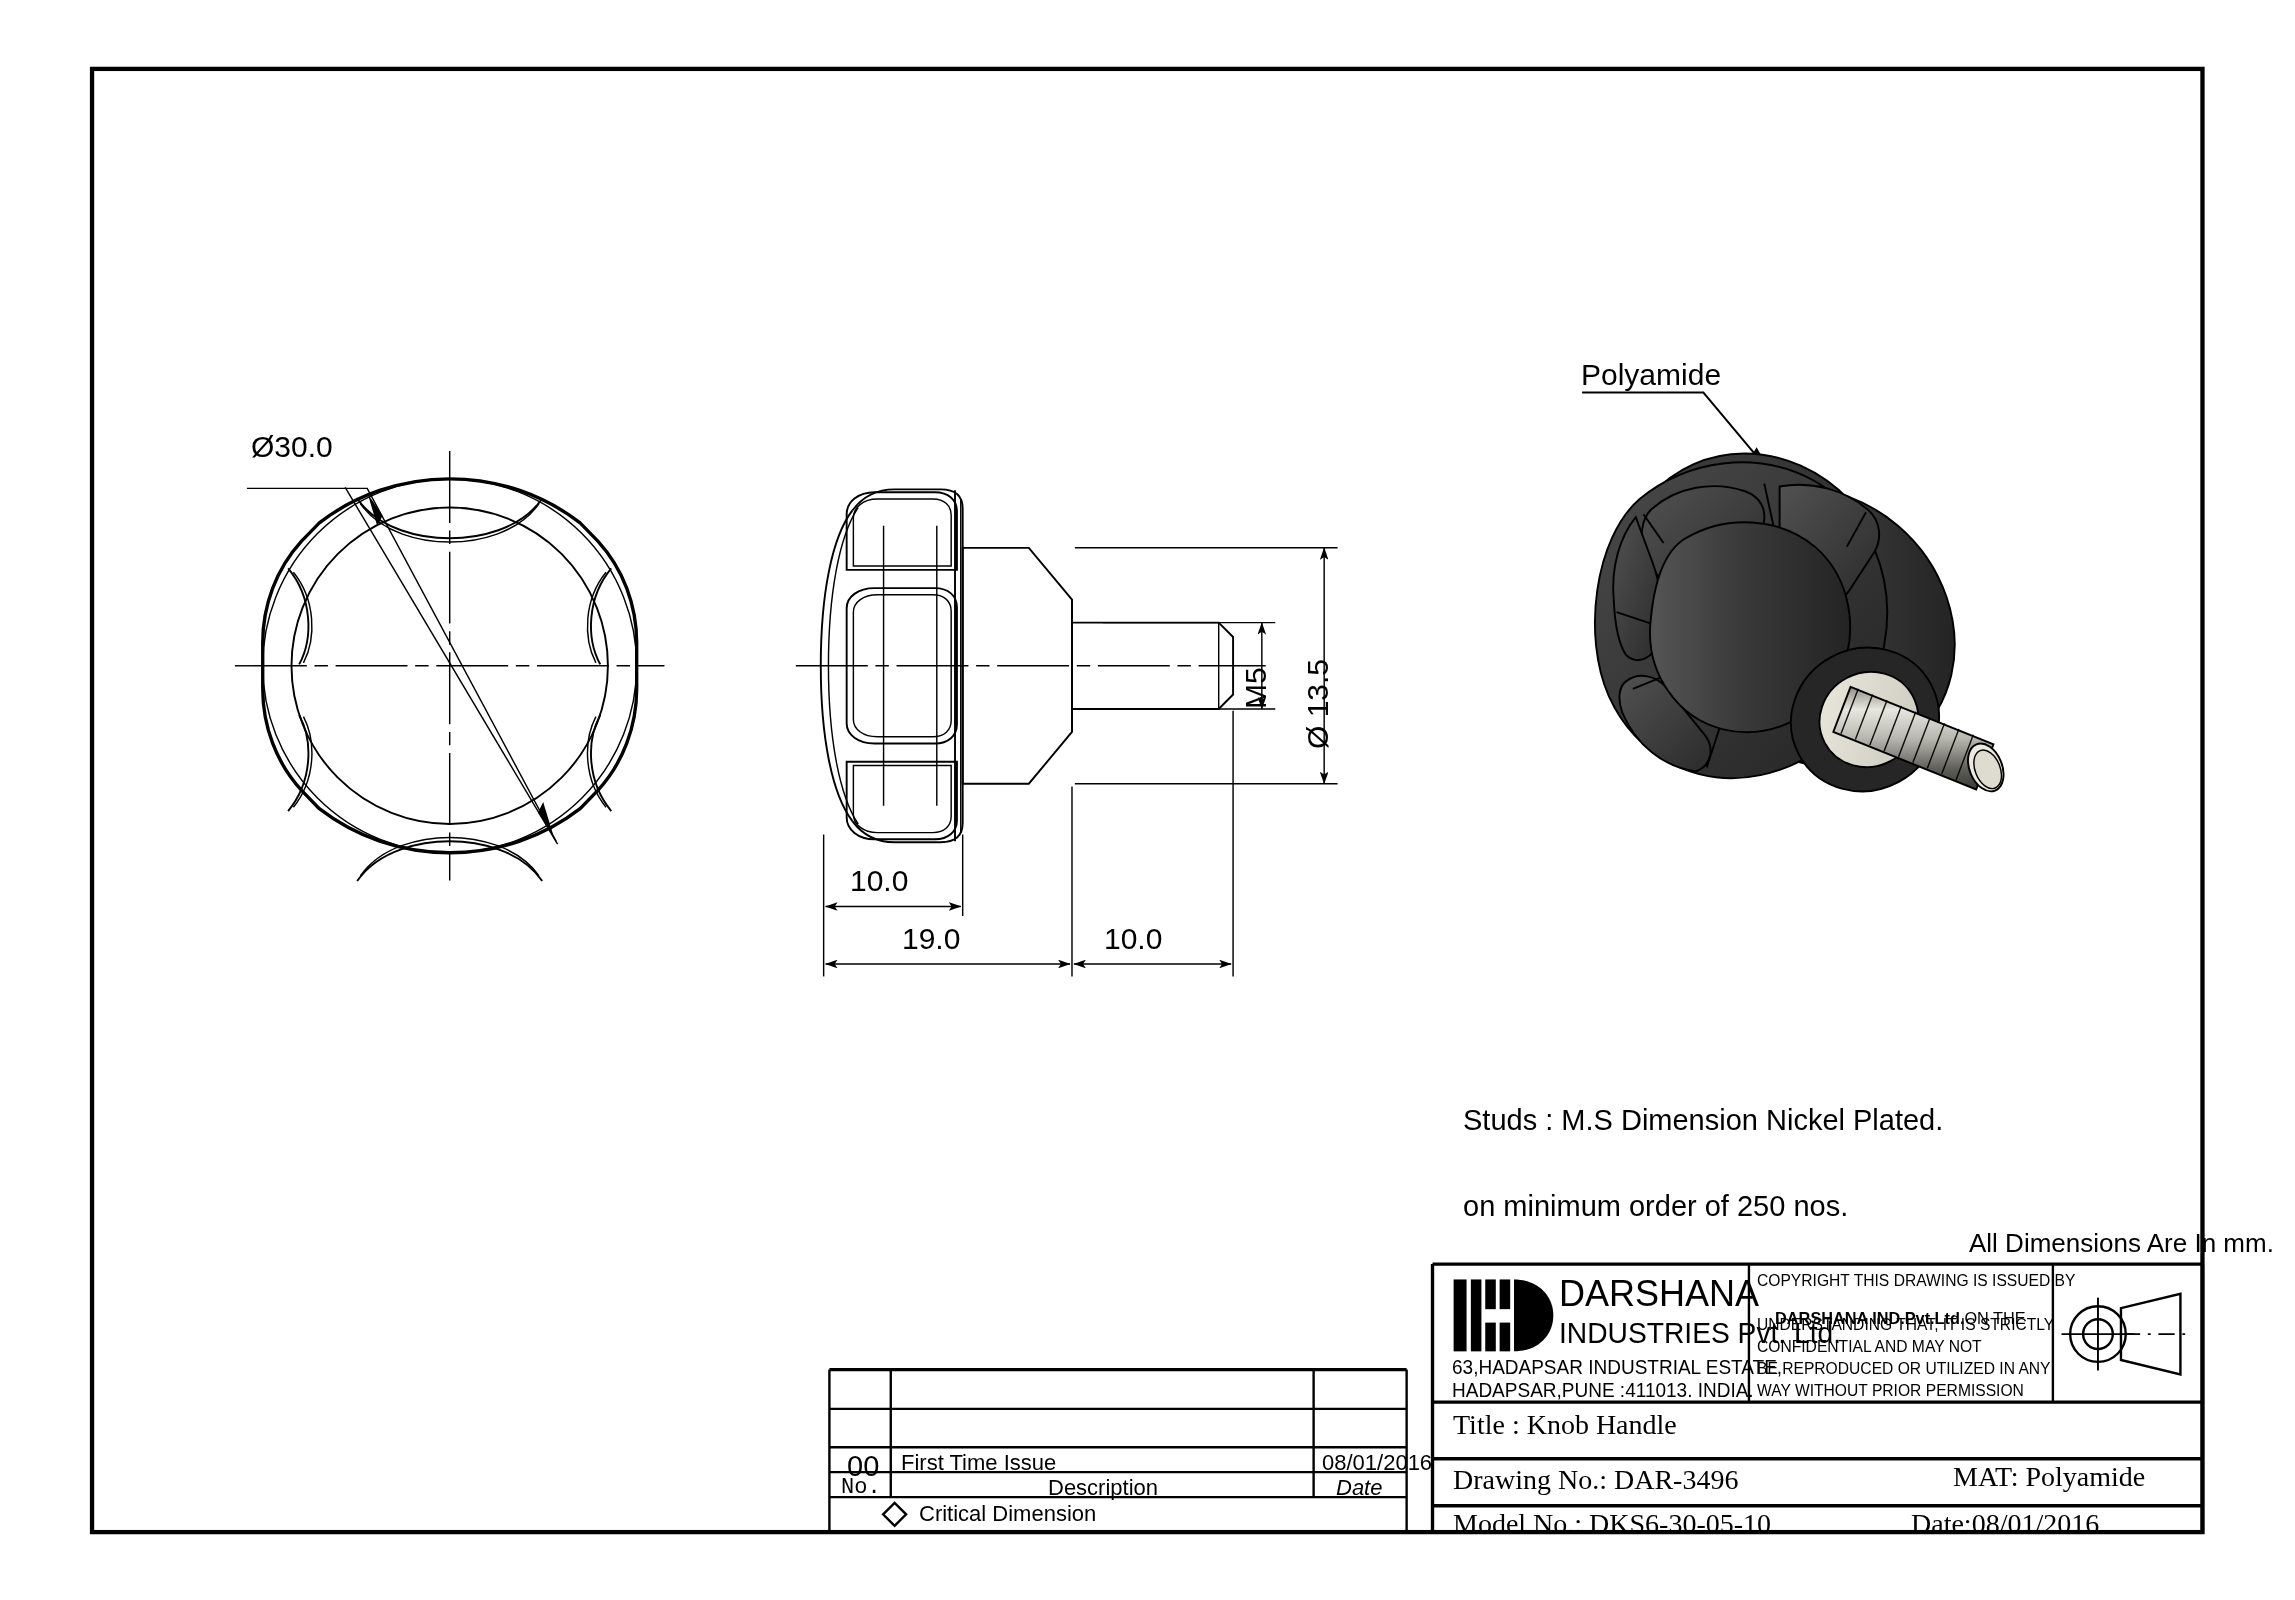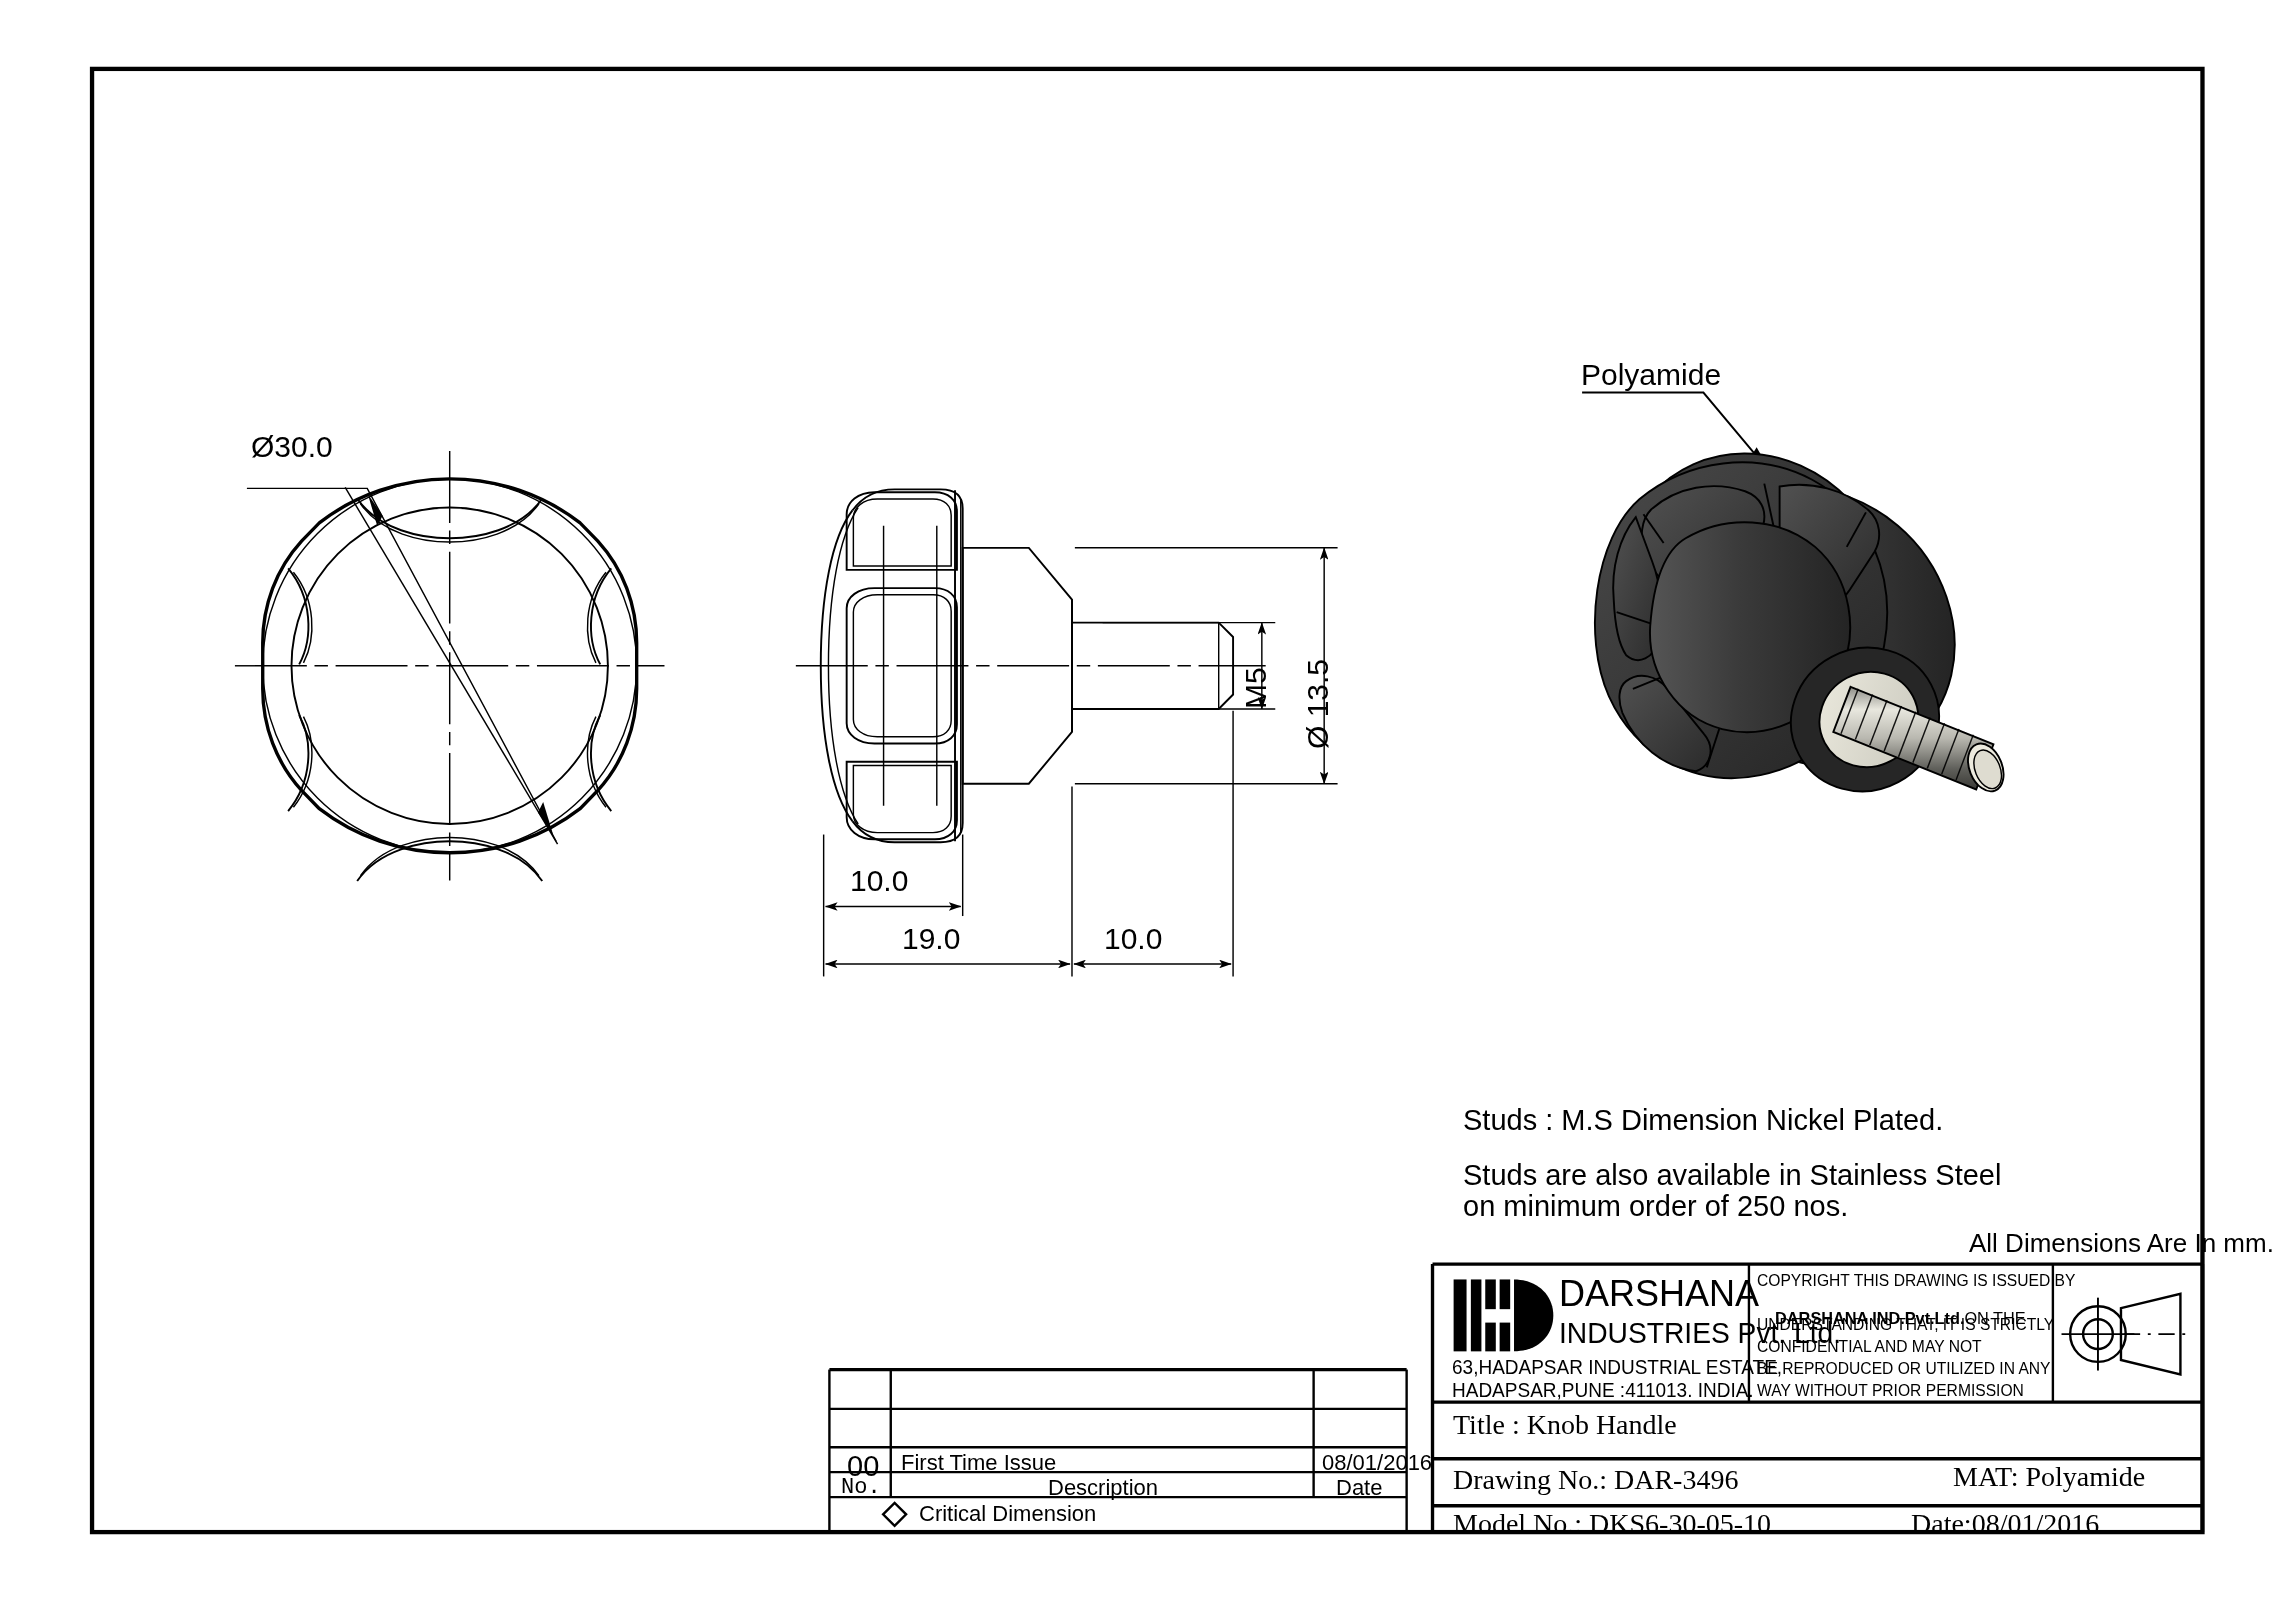--- a/index.html
+++ b/index.html
@@ -334,32 +334,31 @@
 
   <div class="txt sans" style="left:850px;top:866px;font-size:30px;">10.0</div>
   <div class="txt sans" style="left:902px;top:924px;font-size:30px;">19.0</div>
   <div class="txt sans" style="left:1104px;top:924px;font-size:30px;">10.0</div>
   <div class="txt sans rot90" style="left:1241px;top:709px;font-size:30px;">M5</div>
   <div class="txt sans rot90" style="left:1303px;top:749px;font-size:30px;">Ø 13.5</div>
 
   <div class="txt sans" style="left:1581px;top:360px;font-size:30px;">Polyamide</div>
 
   <div class="txt sans" style="left:1463px;top:1106px;font-size:29px;">Studs : M.S Dimension Nickel Plated.</div>
-  <div class="txt sans" style="left:1463px;top:1161px;font-size:29px;">Studs are also available in Stainless Steel</div>
   <div class="txt sans" style="left:1463px;top:1192px;font-size:29px;">on minimum order of 250 nos.</div>
 
   <div class="txt sans" style="left:1969px;top:1230px;font-size:26px;">All Dimensions Are In mm.</div>
 
   <div class="txt sans" style="left:847px;top:1452px;font-size:29px;">00</div>
   <div class="txt sans" style="left:901px;top:1452px;font-size:22px;">First Time Issue</div>
   <div class="txt sans" style="left:1322px;top:1452px;font-size:22px;">08/01/2016</div>
 
   <div class="txt sans" style="left:841px;top:1477px;font-size:22px;font-family:Liberation Mono, monospace;">No.</div>
   <div class="txt sans" style="left:1048px;top:1477px;font-size:22px;">Description</div>
-  <div class="txt sans" style="left:1336px;top:1477px;font-size:22px;">Date</div>
+  <div class="txt sans" style="left:1336px;top:1477px;font-size:22px;font-style:italic;">Date</div>
 
   <div class="txt sans" style="left:919px;top:1503px;font-size:22px;">Critical Dimension</div>
 
   <div class="txt sans" style="left:1559px;top:1276px;font-size:36px;">DARSHANA</div>
   <div class="txt cond" style="left:1559px;top:1318px;font-size:30px;transform:scaleX(0.94);">INDUSTRIES Pvt. Ltd.</div>
   <div class="txt cond" style="left:1452px;top:1357px;font-size:20px;transform:scaleX(0.95);">63,HADAPSAR INDUSTRIAL ESTATE,</div>
   <div class="txt cond" style="left:1452px;top:1380px;font-size:20px;transform:scaleX(0.95);">HADAPSAR,PUNE :411013. INDIA.</div>
 
   <div class="txt cond" style="left:1757px;top:1272px;font-size:16.3px;transform:scaleX(0.96);">COPYRIGHT THIS DRAWING IS ISSUED BY</div>
   <div style="position:absolute;left:1757px;top:1294px;white-space:pre;

